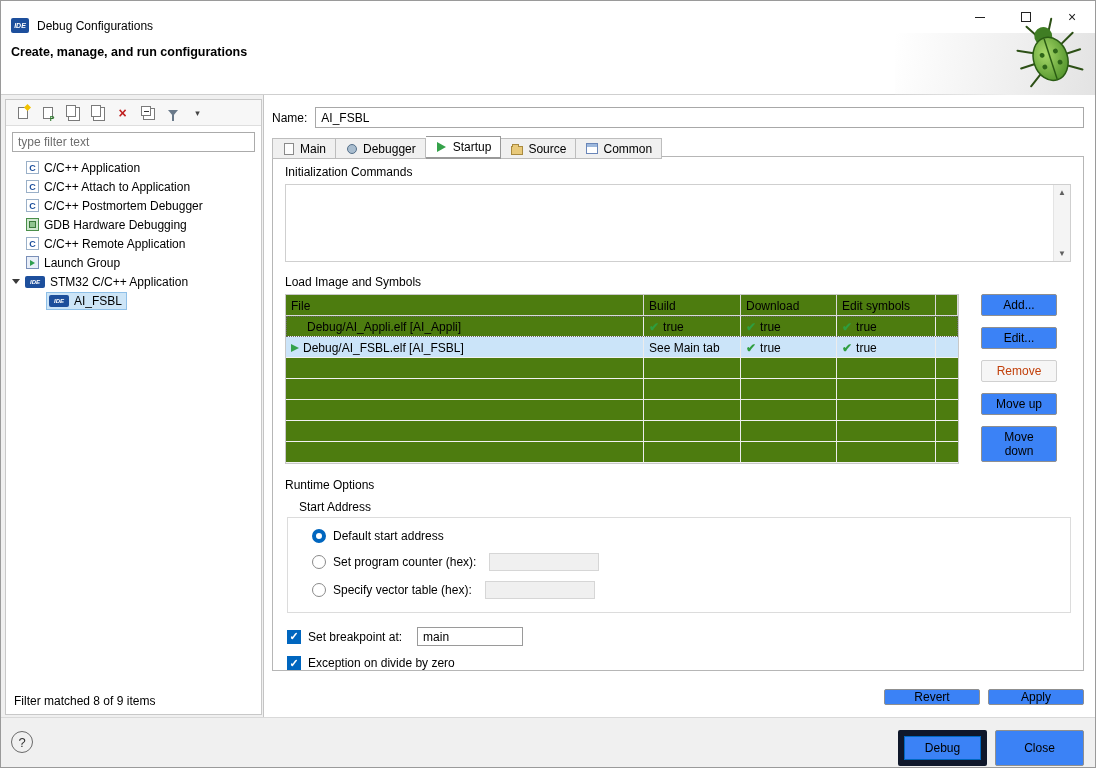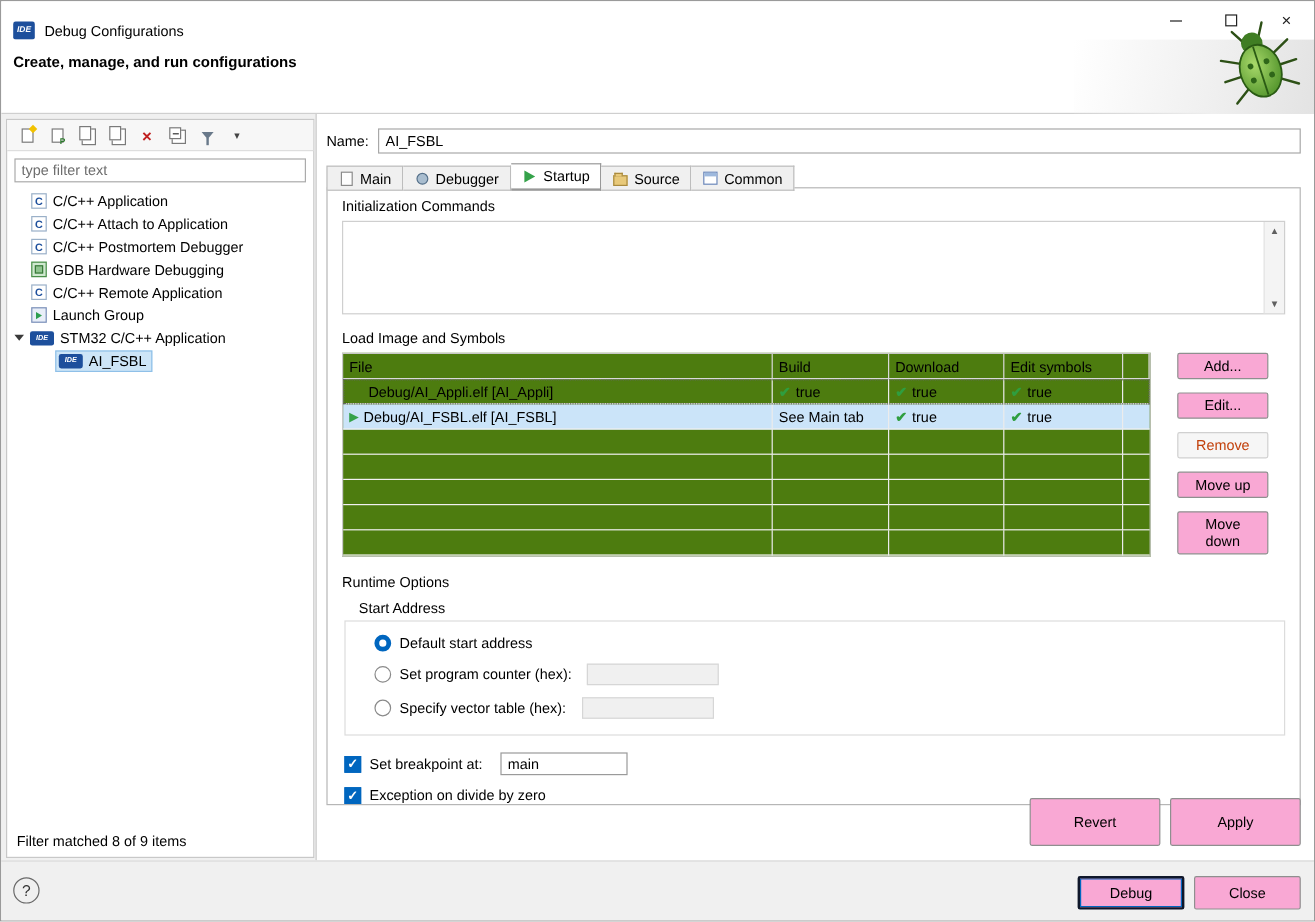--- a/index.html
+++ b/index.html
@@ -102,42 +102,42 @@
   .c-x { flex:1; border-right:none; }
   .trowt { display:flex; height:21px; border-bottom:1px solid #f1f1f1; }
   .trowt.focusrow { outline:1px dotted #666; outline-offset:-1px; }
   .trowt.selected { background:#cbe4f9; }
   .indent { width:12px; flex:none; }
   .check { color:#2f9e3f; font-weight:bold; font-size:12px; }
   .check::after { content:"✔"; }
   .play { width:0; height:0; border-left:8px solid #35a24a; border-top:4px solid transparent; border-bottom:4px solid transparent; flex:none; }
 
   .btncol { display:flex; flex-direction:column; gap:11px; width:76px; }
-  .btn { background:#f9a8d4; border:1px solid #8f8f8f; border-radius:2px; font-size:12px; font-family:inherit;
+  .btn { background:#3b82f6; border:1px solid #8f8f8f; border-radius:2px; font-size:12px; font-family:inherit;
          padding:3px 8px; text-align:center; cursor:default; }
   .btn.disabled { color:#c2410c; border-color:#d0d0d0; background:#f6f6f6; }
-  .btn.default-btn { border:2px solid #0f172a; box-shadow:inset 0 0 0 1px #0067c0; }
+  .btn.default-btn { border:6px solid #0f172a; box-shadow:inset 0 0 0 1px #0067c0; }
 
   .rt-label { margin-top:14px; }
   .sa-label { margin:8px 0 3px 14px; }
   .sa-box { border:1px solid #dcdcdc; margin-left:2px; padding:11px 0 13px 24px; display:flex; flex-direction:column; gap:10px; }
   .optrow { display:flex; align-items:center; gap:7px; }
   .radio { width:14px; height:14px; border-radius:50%; border:1px solid #8a8a8a; background:#fff; flex:none; }
   .radio.on { border:4px solid #0066bf; }
   .dis-field { width:110px; height:18px; background:#f0f0f0; border:1px solid #d6d6d6; margin-left:6px; }
 
   .cbrow { display:flex; align-items:center; gap:7px; margin:10px 0 0 2px; }
   .cbrow.first { margin-top:14px; }
   .cb { width:14px; height:14px; border:1px solid #777; background:#fff; flex:none; display:flex; align-items:center; justify-content:center; }
   .cb.on { background:#0066bf; border-color:#0066bf; }
   .cb.on::after { content:"✓"; color:#fff; font-size:11px; font-weight:bold; }
   .bp-input { width:106px; height:19px; border:1px solid #9a9a9a; padding:1px 5px; margin-left:8px; font-size:12px; font-family:inherit; }
 
   .apply-row { position:absolute; right:11px; bottom:12px; display:flex; gap:8px; }
-  .apply-row .btn { width:109px; padding:12px 0; }
+  .apply-row .btn { width:96px; padding:0 0; }
 
   
   .footer { position:absolute; left:0; right:0; bottom:0; height:50px; background:#f0f0f0; border-top:1px solid #d9d9d9; }
   .help { position:absolute; left:10px; top:13px; width:22px; height:22px; border-radius:50%; border:1px solid #6a6a6a;
           display:flex; align-items:center; justify-content:center; color:#333; font-size:13px; }
   .help::after { content:"?"; }
   .footer-btns { position:absolute; right:11px; top:12px; display:flex; gap:8px; }
   .footer-btns .btn { width:89px; padding:5px 0; }
 </style>
 </head>

